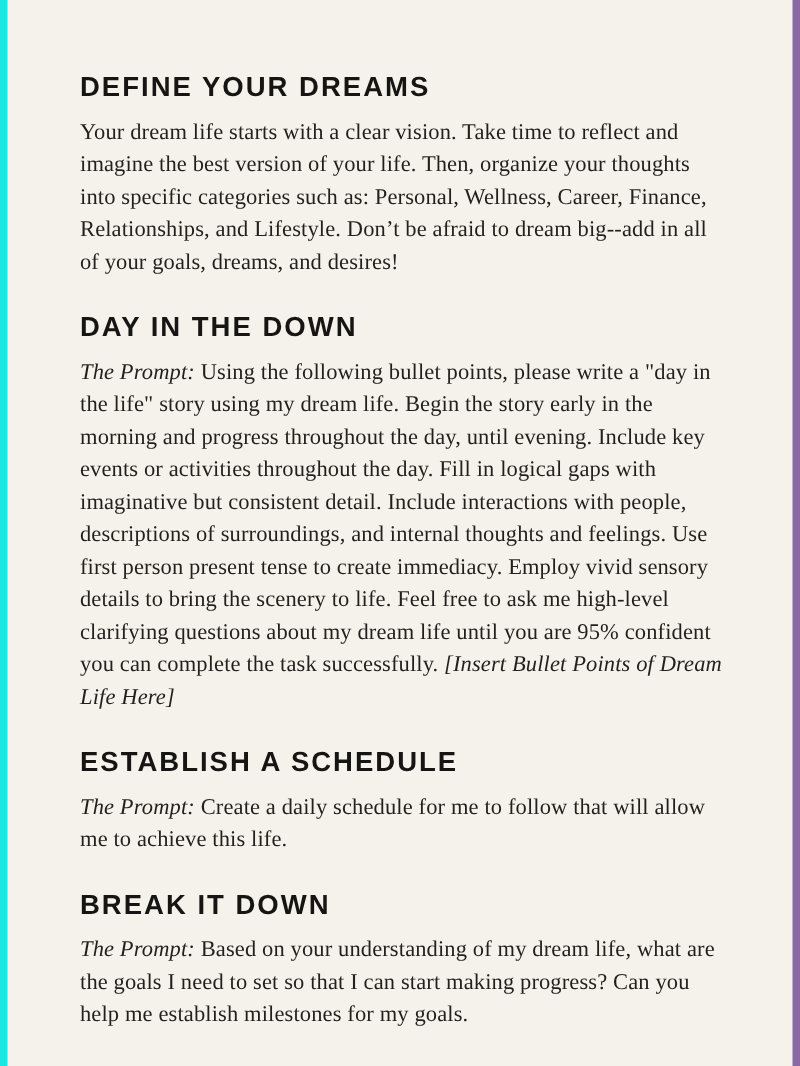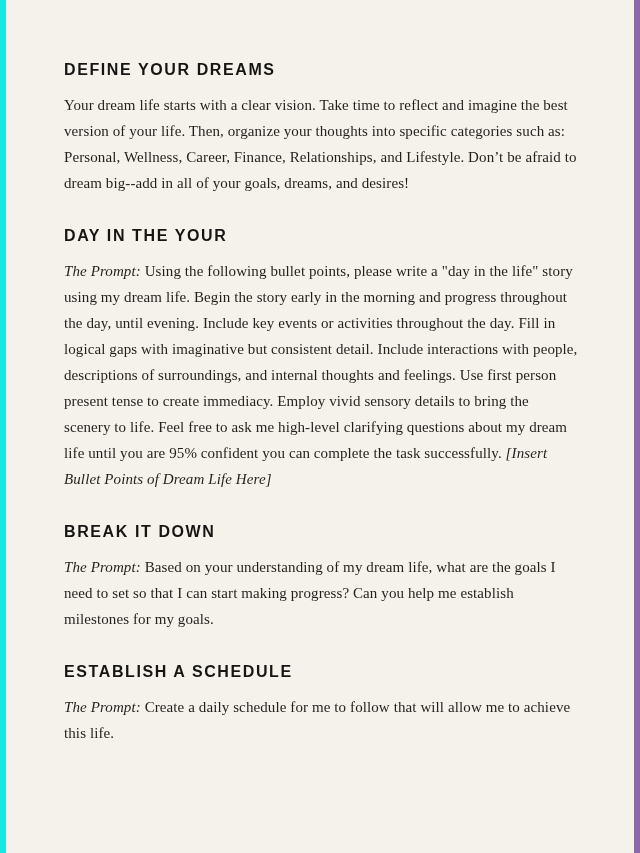--- a/index.html
+++ b/index.html
@@ -29,29 +29,29 @@
   }
   .content {
     position: absolute;
     left: 64px;
     top: 56px;
     width: 514px;
   }
   .doc-section { margin: 0; }
   .doc-section h2 {
     font-family: "Liberation Sans", "DejaVu Sans", sans-serif;
-    font-size: 16px;
+    font-size: 22px;
     line-height: 28px;
     font-weight: 700;
     letter-spacing: 1.6px;
     color: var(--heading-color, #171513);
     margin-bottom: 8px;
   }
   .doc-section p {
-    font-size: 15px;
+    font-size: 18px;
     line-height: 26px;
     color: var(--text-color, #221f1d);
     margin-bottom: 26px;
     letter-spacing: 0.1px;
   }
   .doc-section:last-child p { margin-bottom: 0; }
   .prompt-label {
     font-weight: 400;
     font-style: italic;
   }
@@ -67,28 +67,28 @@
   <div class="stripe-right"></div>
 
   <div class="content">
 
     <section class="doc-section">
       <h2>DEFINE YOUR DREAMS</h2>
       <p><span class="prompt-label"></span><span>Your dream life starts with a clear vision. Take time to reflect and imagine the best version of your life. Then, organize your thoughts into specific categories such as: Personal, Wellness, Career, Finance, Relationships, and Lifestyle. Don’t be afraid to dream big--add in all of your goals, dreams, and desires!</span><span class="italic-note"></span></p>
     </section>
 
     <section class="doc-section">
-      <h2>DAY IN THE YOUR</h2>
+      <h2>DAY IN THE DOWN</h2>
       <p><span class="prompt-label">The Prompt: </span><span>Using the following bullet points, please write a "day in the life" story using my dream life. Begin the story early in the morning and progress throughout the day, until evening. Include key events or activities throughout the day. Fill in logical gaps with imaginative but consistent detail. Include interactions with people, descriptions of surroundings, and internal thoughts and feelings. Use first person present tense to create immediacy. Employ vivid sensory details to bring the scenery to life. Feel free to ask me high-level clarifying questions about my dream life until you are 95% confident you can complete the task successfully.</span><span class="italic-note"> [Insert Bullet Points of Dream Life Here]</span></p>
+    </section>
+
+    <section class="doc-section">
+      <h2>ESTABLISH A SCHEDULE</h2>
+      <p><span class="prompt-label">The Prompt: </span><span>Create a daily schedule for me to follow that will allow me to achieve this life.</span><span class="italic-note"></span></p>
     </section>
 
     <section class="doc-section">
       <h2>BREAK IT DOWN</h2>
       <p><span class="prompt-label">The Prompt: </span><span>Based on your understanding of my dream life, what are the goals I need to set so that I can start making progress? Can you help me establish milestones for my goals.</span><span class="italic-note"></span></p>
     </section>
 
-    <section class="doc-section">
-      <h2>ESTABLISH A SCHEDULE</h2>
-      <p><span class="prompt-label">The Prompt: </span><span>Create a daily schedule for me to follow that will allow me to achieve this life.</span><span class="italic-note"></span></p>
-    </section>
-
   </div>
 </div>
 
 </body></html>

